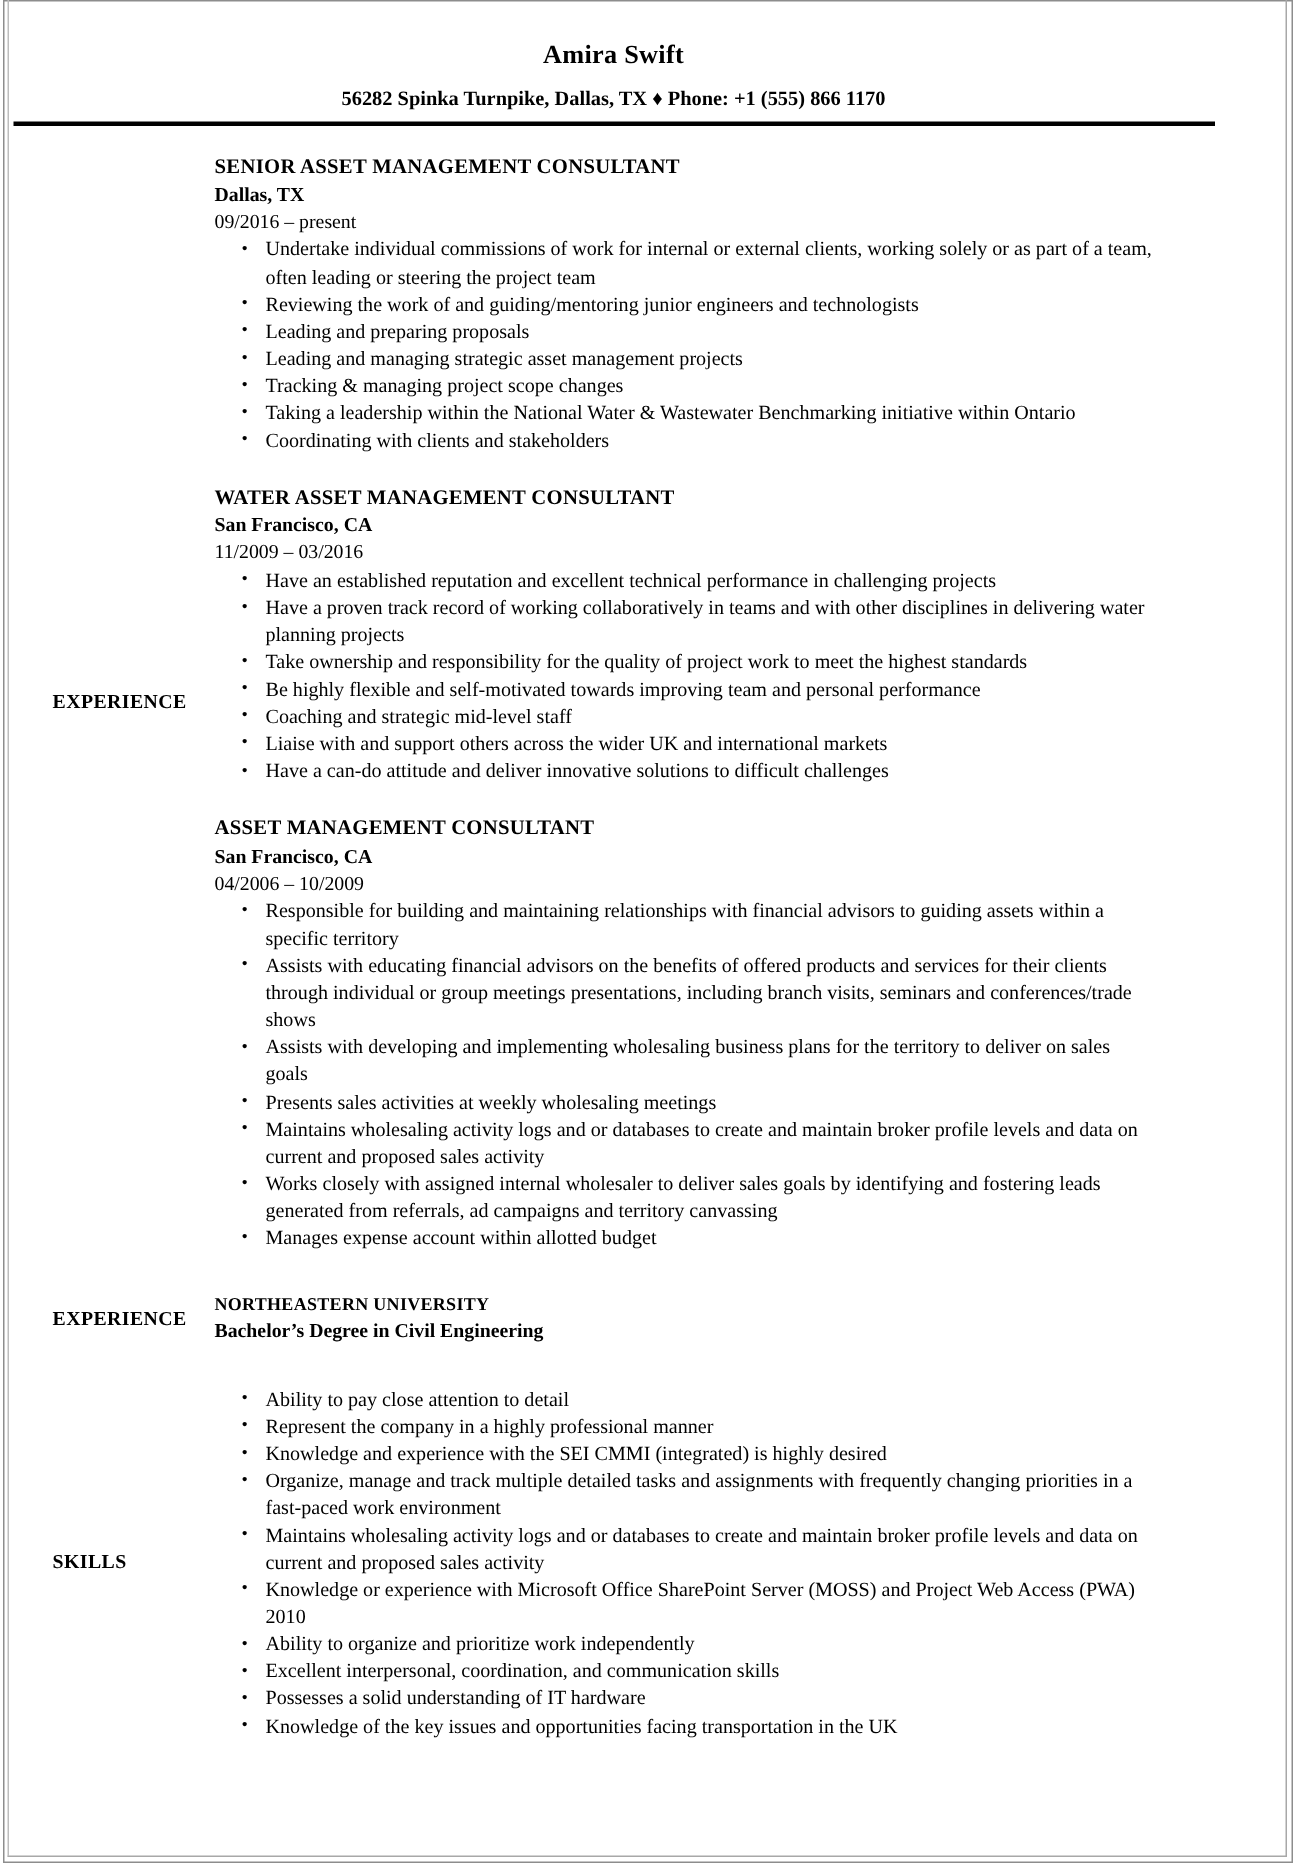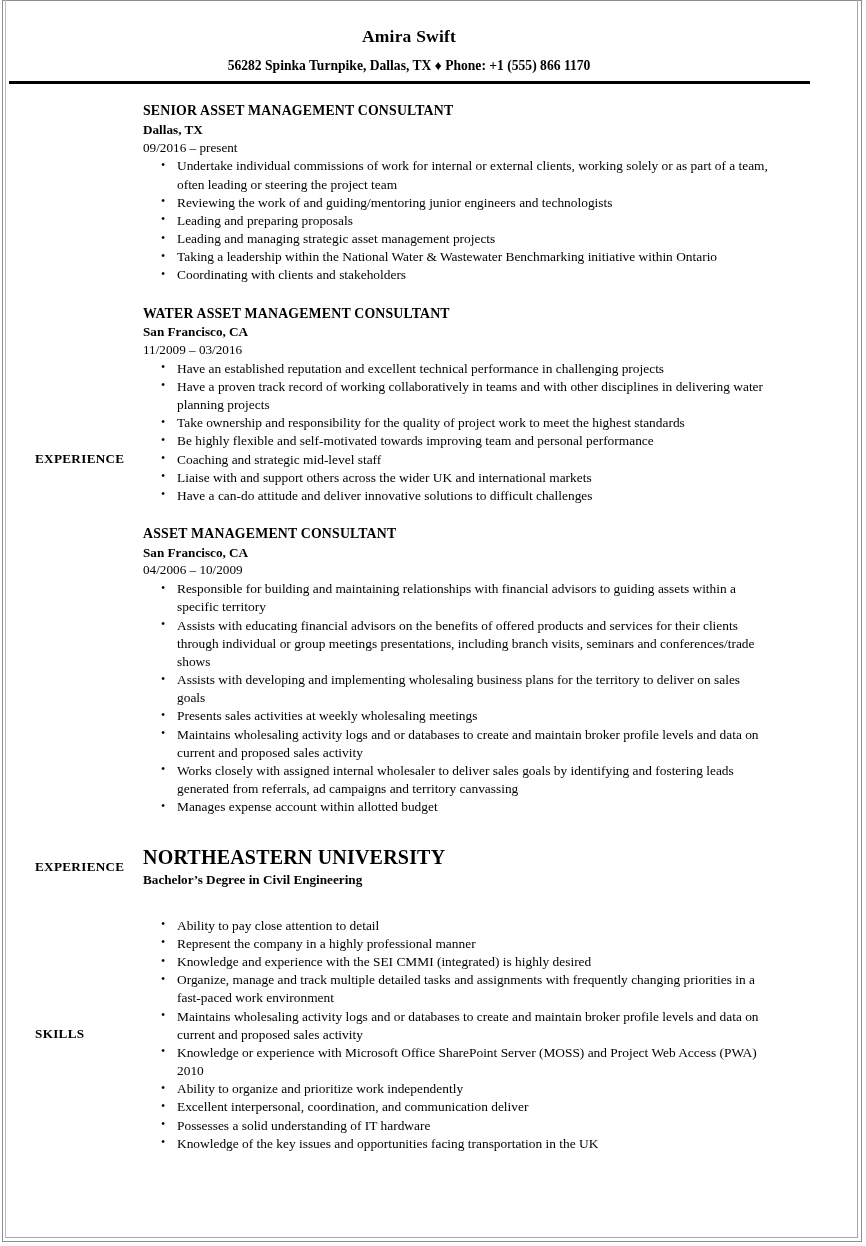--- a/index.html
+++ b/index.html
@@ -125,21 +125,21 @@
     left: 6px;
     top: -0.5px;
     font-size: 12px;
   }
 
   .gap-job { height: 20px; }
   .gap-section { height: 27px; }
   .gap-skills { height: 26px; }
 
   .edu-school {
-    font-size: 20px;
+    font-size: 12px;
     font-weight: bold;
     letter-spacing: .2px;
     line-height: 1.4;
   }
   .edu-degree {
     font-size: 13.2px;
     font-weight: bold;
     line-height: 1.4;
   }
 </style>
@@ -164,20 +164,21 @@
 
         <div class="job">
           <div class="job-title">SENIOR ASSET MANAGEMENT CONSULTANT</div>
           <div class="job-loc">Dallas, TX</div>
           <div class="job-dates">09/2016 – present</div>
           <ul class="bullets">
             <li>Undertake individual commissions of work for internal or external clients, working solely or as part of a team, often leading or steering the project team</li>
             <li>Reviewing the work of and guiding/mentoring junior engineers and technologists</li>
             <li>Leading and preparing proposals</li>
             <li>Leading and managing strategic asset management projects</li>
+            <li>Tracking &amp; managing project scope changes</li>
             <li>Taking a leadership within the National Water &amp; Wastewater Benchmarking initiative within Ontario</li>
             <li>Coordinating with clients and stakeholders</li>
           </ul>
         </div>
 
         <div class="gap-job"></div>
 
         <div class="job">
           <div class="job-title">WATER ASSET MANAGEMENT CONSULTANT</div>
           <div class="job-loc">San Francisco, CA</div>
@@ -227,21 +228,21 @@
       <div class="col-label">SKILLS</div>
       <div class="col-body">
         <ul class="bullets">
           <li>Ability to pay close attention to detail</li>
           <li>Represent the company in a highly professional manner</li>
           <li>Knowledge and experience with the SEI CMMI (integrated) is highly desired</li>
           <li>Organize, manage and track multiple detailed tasks and assignments with frequently changing priorities in a fast-paced work environment</li>
           <li>Maintains wholesaling activity logs and or databases to create and maintain broker profile levels and data on current and proposed sales activity</li>
           <li>Knowledge or experience with Microsoft Office SharePoint Server (MOSS) and Project Web Access (PWA) 2010</li>
           <li>Ability to organize and prioritize work independently</li>
-          <li>Excellent interpersonal, coordination, and communication deliver</li>
+          <li>Excellent interpersonal, coordination, and communication skills</li>
           <li>Possesses a solid understanding of IT hardware</li>
           <li>Knowledge of the key issues and opportunities facing transportation in the UK</li>
         </ul>
       </div>
     </div>
 
   </div>
 </div>
 
 </body></html>

